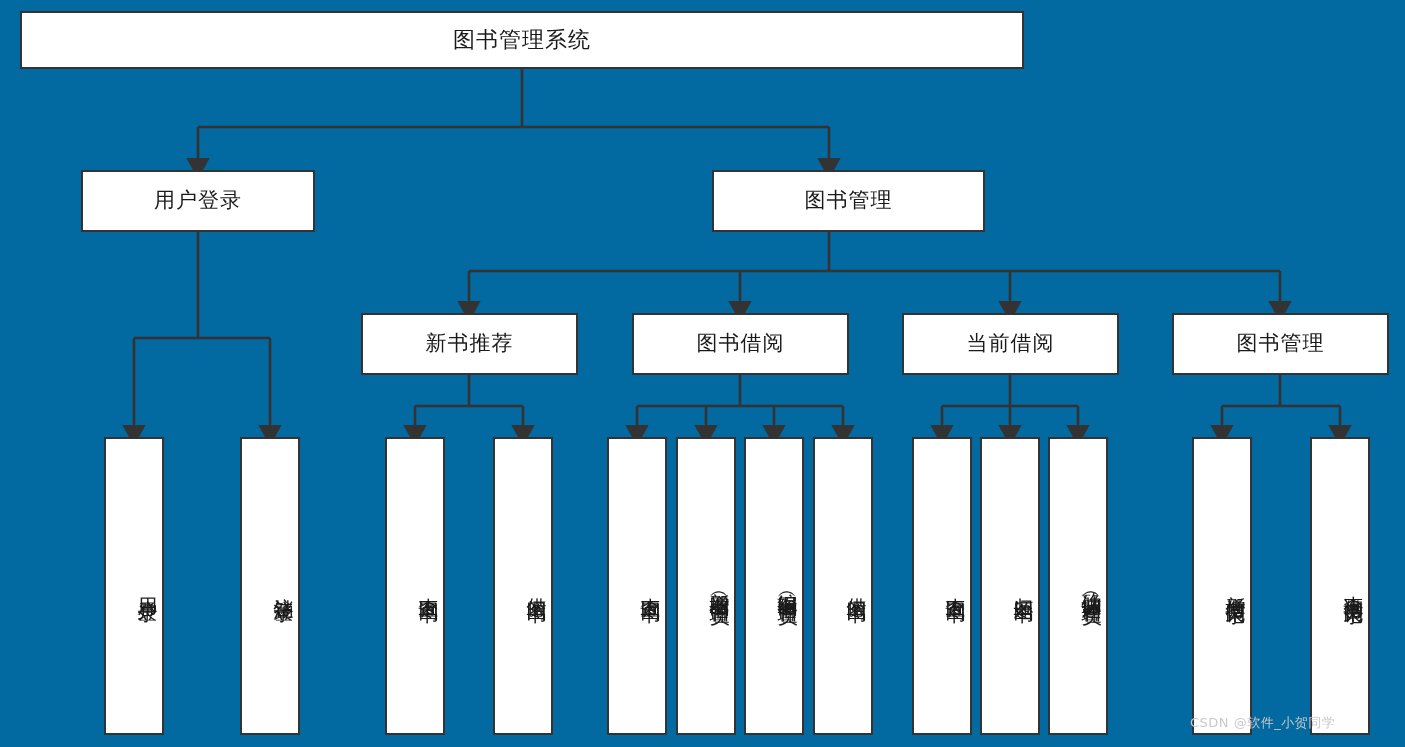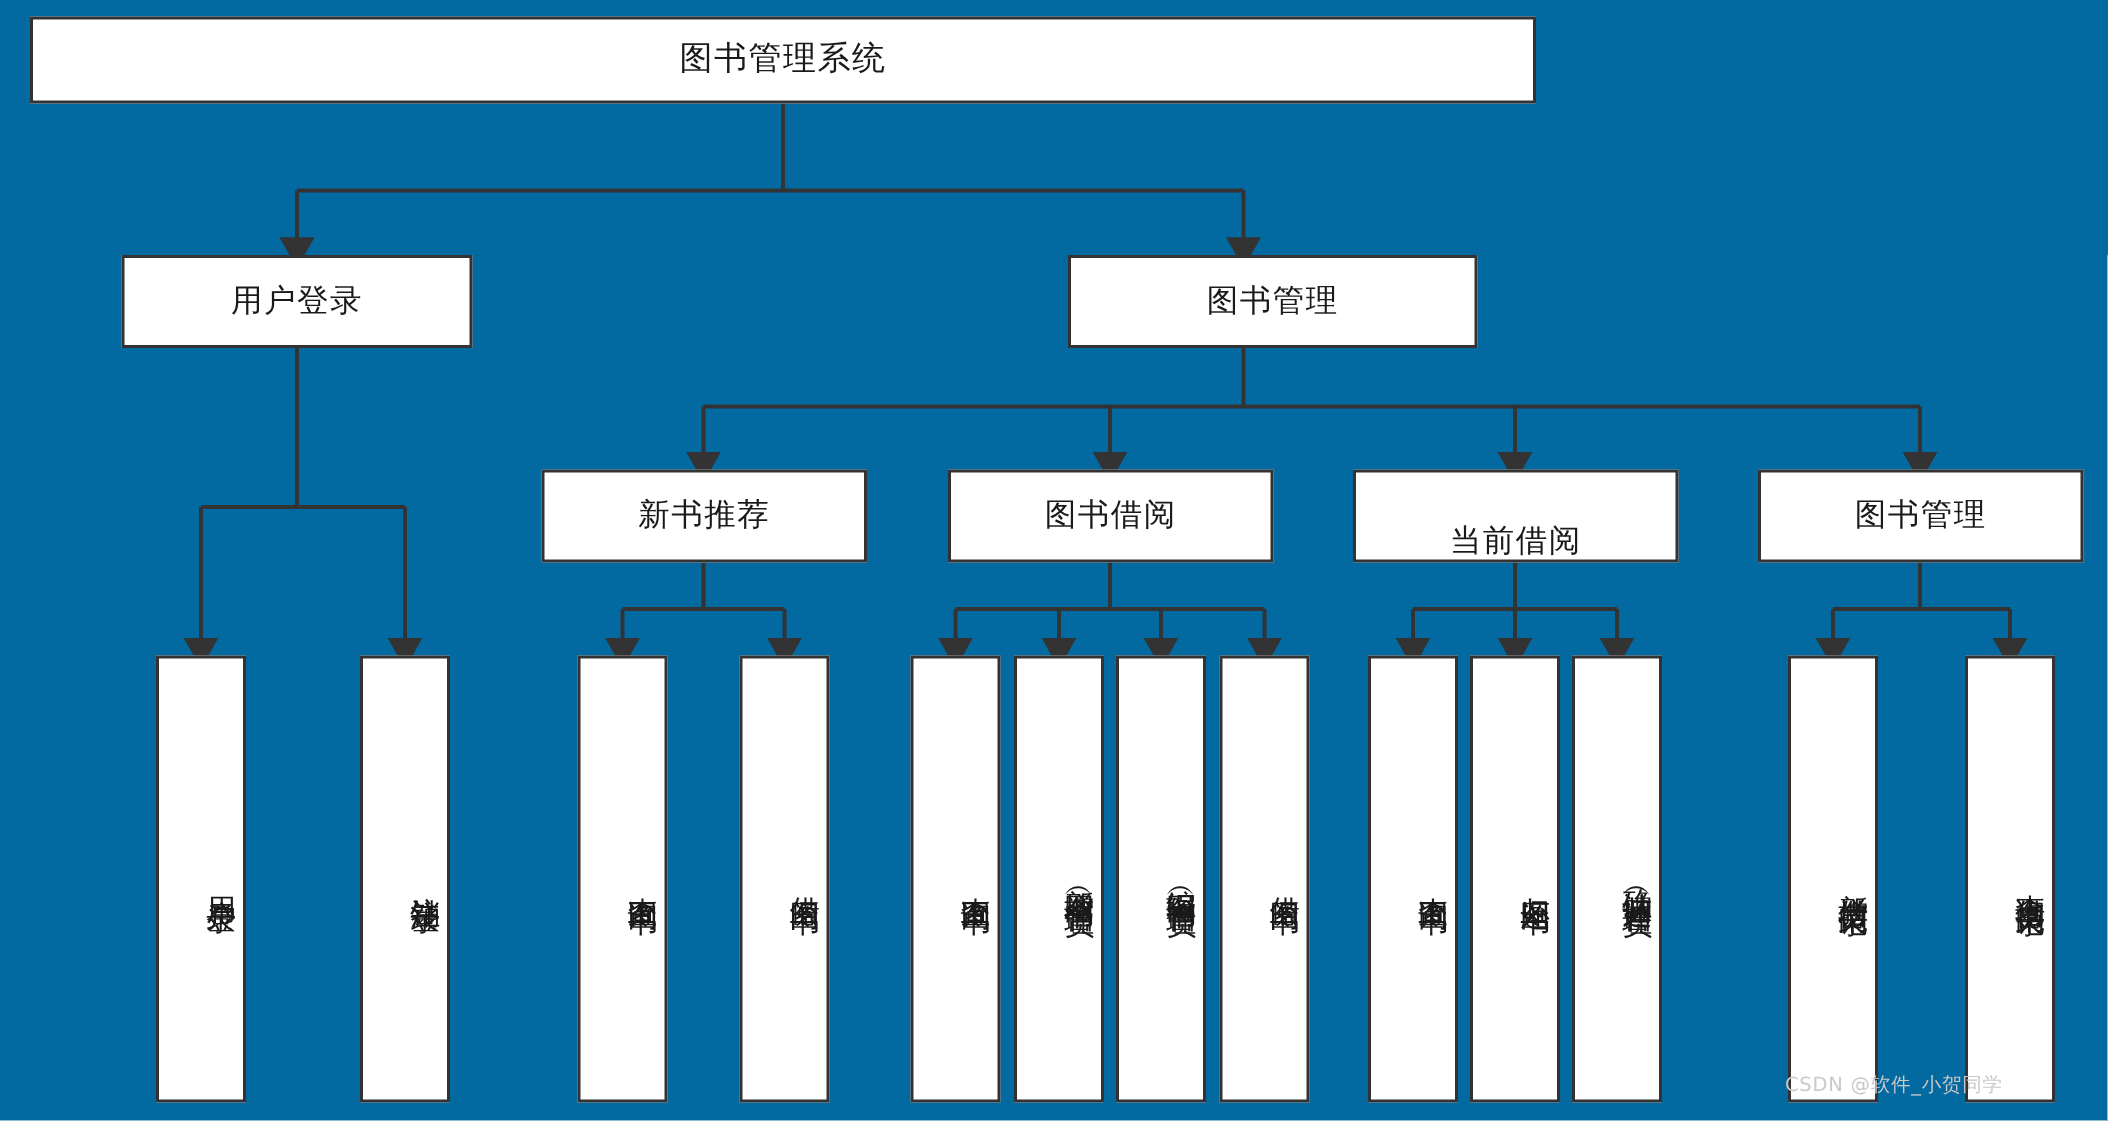--- a/index.html
+++ b/index.html
@@ -134,21 +134,21 @@
   <div class="node h" style="left:712px; top:170px; width:273px; height:62px;">
     <span>图书管理</span>
   </div>
 
   <div class="node h" style="left:632px; top:313px; width:217px; height:62px;">
     <span>图书借阅</span>
   </div>
   <div class="node h" style="left:361px; top:313px; width:217px; height:62px;">
     <span>新书推荐</span>
   </div>
-  <div class="node h" style="left:902px; top:313px; width:217px; height:62px;align-items:flex-end;">
+  <div class="node h" style="left:902px; top:313px; width:217px; height:62px;">
     <span>当前借阅</span>
   </div>
   <div class="node h" style="left:1172px; top:313px; width:217px; height:62px;">
     <span>图书管理</span>
   </div>
 
   <div class="node v" style="left:104px; top:437px; width:60px; height:298px;">
     <span class="vtext">用户登录</span>
   </div>
   <div class="node v" style="left:240px; top:437px; width:60px; height:298px;">

